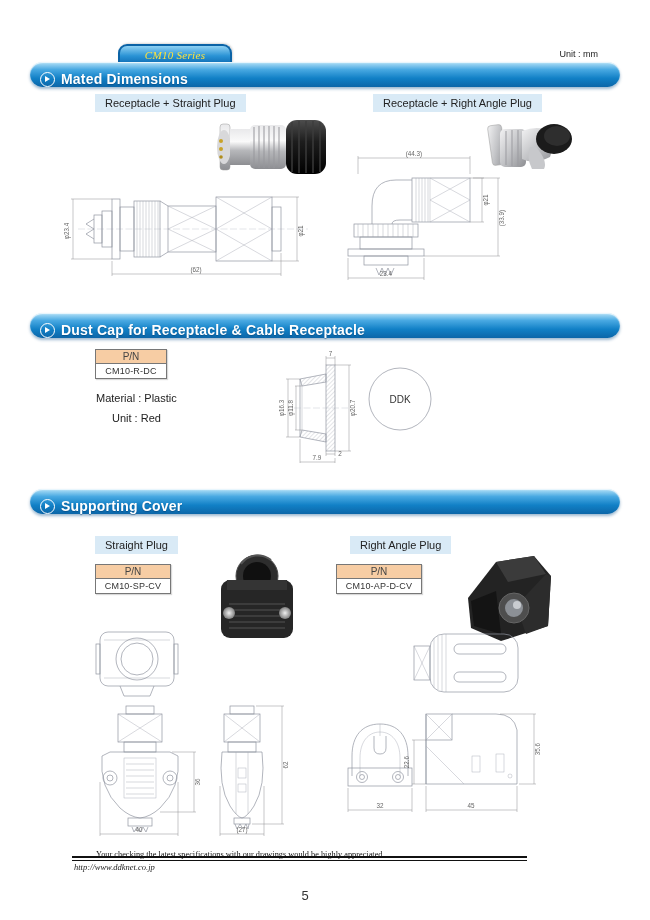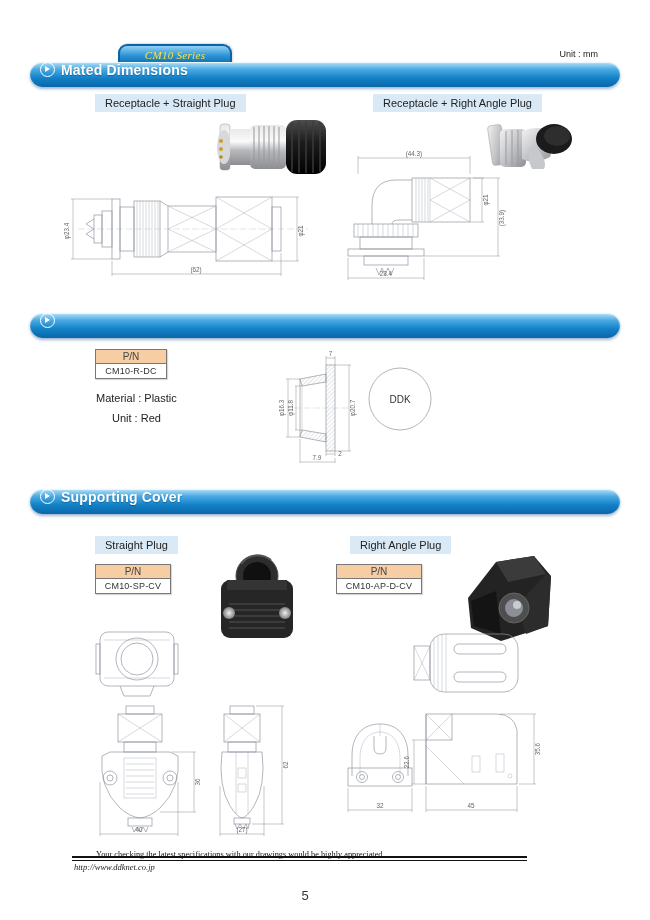--- a/index.html
+++ b/index.html
@@ -12,21 +12,21 @@
     border:2px solid #0b63a6;border-bottom:none;border-radius:9px 9px 0 0;
     display:flex;align-items:center;justify-content:center;box-shadow:1px -1px 2px rgba(0,0,0,.15);}
   .series-tab span{color:#ffe23c;font-family:"Liberation Serif",serif;font-style:italic;
     font-weight:normal;font-size:11px;letter-spacing:.3px;}
   .unit-label{position:absolute;right:52px;top:49px;font-size:9px;color:#222;}
 
   
   .section-bar{position:absolute;left:30px;width:590px;height:25px;border-radius:13px;
     background:linear-gradient(#b5e2f8 0%,#49a9e2 30%,#1180c6 65%,#0c66a8 100%);
     box-shadow:0 2px 3px rgba(40,100,150,.45), inset 0 1px 1px rgba(255,255,255,.8);
-    display:flex;align-items:flex-start;gap:6px;padding-left:10px;box-sizing:border-box;}
+    display:flex;align-items:flex-end;gap:6px;padding-left:10px;box-sizing:border-box;}
   .section-bar .title{color:#fff;font-weight:bold;font-size:14px;letter-spacing:.2px;
     text-shadow:0 1px 1px rgba(0,60,110,.5);}
   .play-icon{width:13px;height:13px;border:1.6px solid #fff;border-radius:50%;
     position:relative;flex:0 0 auto;}
   .play-icon::after{content:"";position:absolute;left:4px;top:2.8px;
     border-left:5.5px solid #fff;border-top:3.6px solid transparent;border-bottom:3.6px solid transparent;}
 
   
   .chip{position:absolute;background:#d9eaf6;color:#222;font-size:11px;padding:3px 10px;white-space:nowrap;}
 
@@ -237,20 +237,21 @@
       <text class="dim" x="166" y="74" text-anchor="middle" transform="rotate(-90 166 74)">(33.9)</text>
       <line class="dimln" x1="10" y1="114" x2="10" y2="136"></line>
         <line class="dimln" x1="86" y1="114" x2="86" y2="136"></line>
       <line class="dimln" x1="10" y1="134" x2="86" y2="134"></line>
       <text class="dim" x="48" y="132" text-anchor="middle">23.4</text>
     </g>
   </svg>
 
   <div class="section-bar" style="top:313px">
     <span class="play-icon"></span>
+    <span class="title">Dust Cap for Receptacle &amp; Cable Receptacle</span>
   </div>
 
   <div class="pn-table" style="left:95px;top:349px;width:70px">
     <div class="pn-header">P/N</div>
     <div class="pn-value">CM10-R-DC</div>
   </div>
   <div class="spec-line" style="left:96px;top:392px">Material : Plastic</div>
   <div class="spec-line" style="left:112px;top:412px">Unit : Red</div>
 
   <svg style="left:280px;top:352px" width="82" height="114" viewBox="0 0 82 114">

